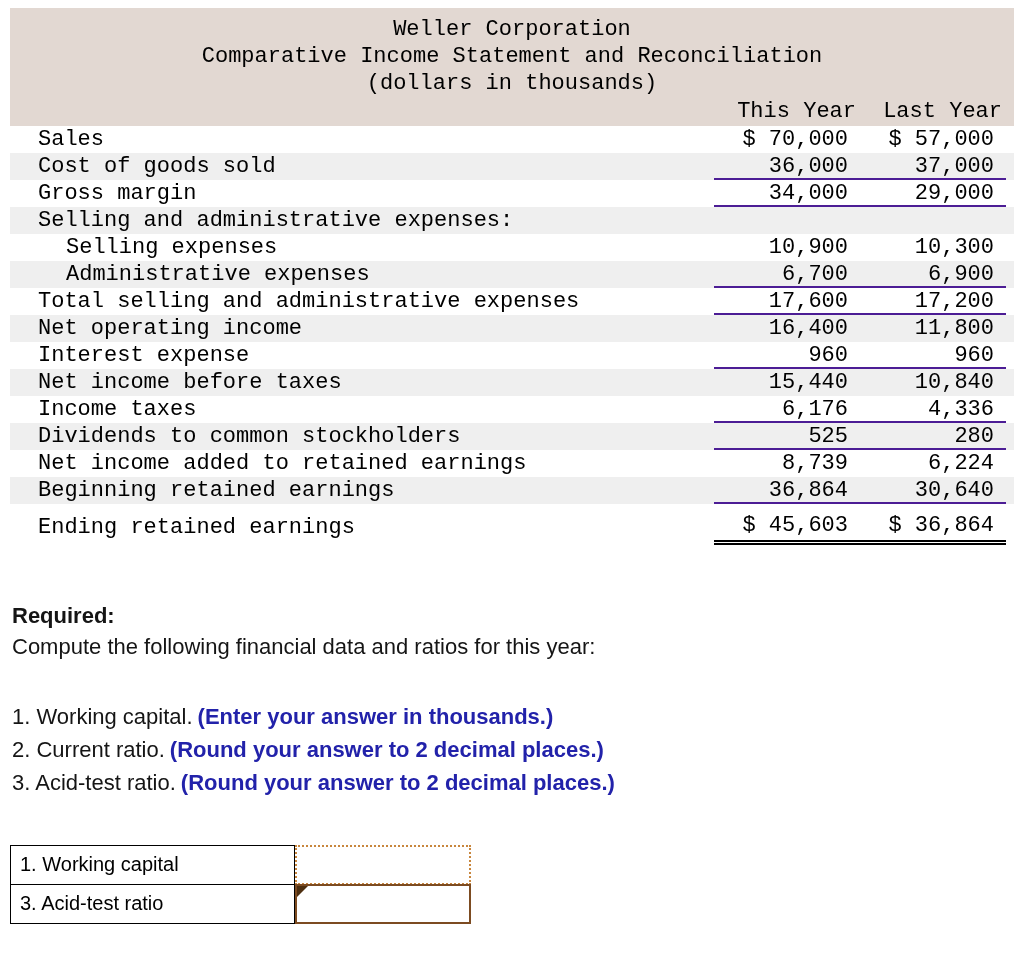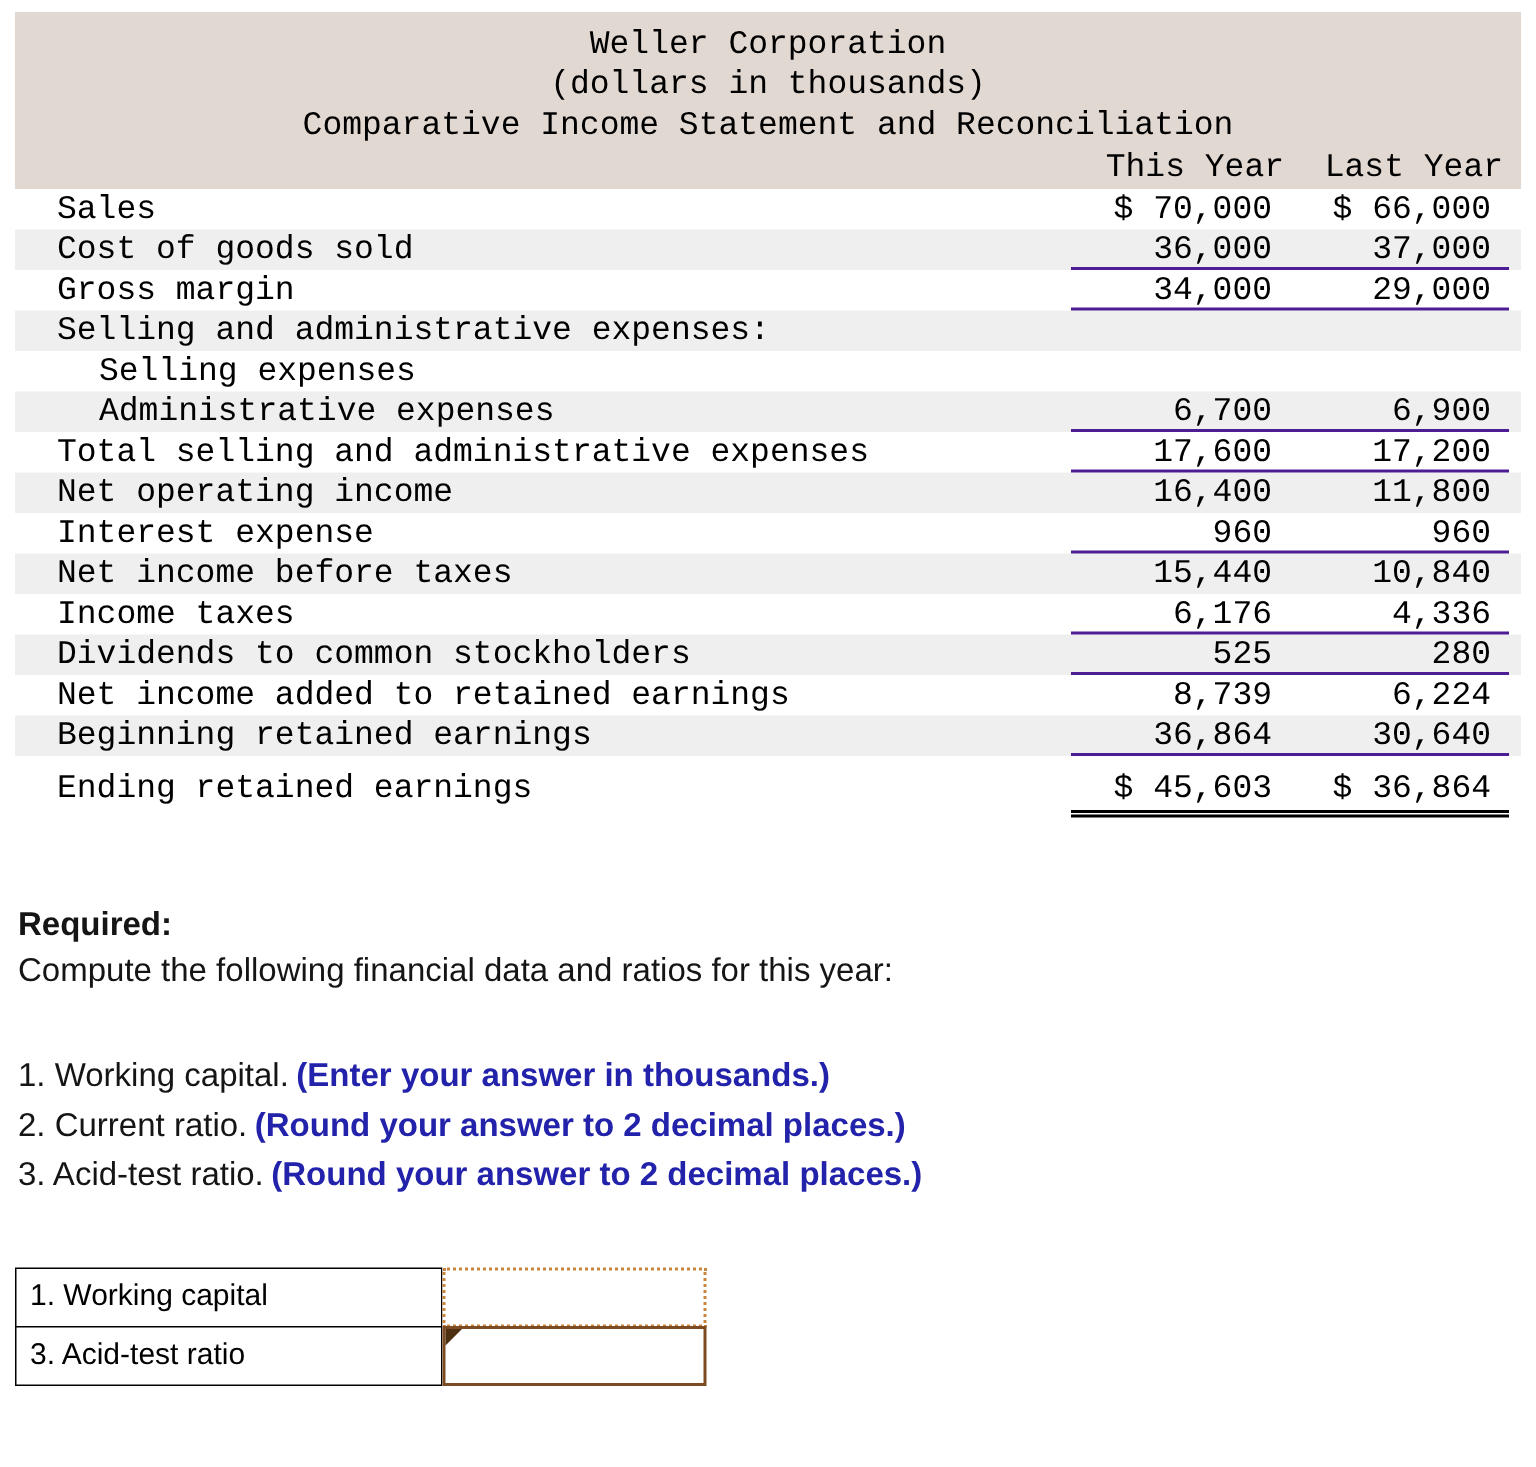--- a/index.html
+++ b/index.html
@@ -4,21 +4,21 @@
 <style>
   * { margin:0; padding:0; box-sizing:border-box; }
   html, body { width:1024px; height:978px; background:#ffffff; }
   body { position:relative; font-family:"Liberation Sans", sans-serif; color:#000; overflow:hidden; }
 
   
   .statement { position:absolute; left:10px; top:8px; width:1004px;
                font-family:"Liberation Mono","DejaVu Sans Mono",monospace; font-size:22px; }
   .stmt-head { background:var(--header-bg,#e2d8d2); padding-top:8px; }
   .title-line { text-align:center; line-height:27px; white-space:pre; }
-  .srow { display:flex; height:27px; line-height:27px; }
+  .srow { display:flex; height:27px; line-height:27px;align-items:center; }
   .head-row { height:29px; line-height:29px; }
   .slabel { flex:1; padding-left:28px; white-space:pre; overflow:hidden; }
   .slabel.ind { padding-left:56px; }
   .vals { display:flex; width:292px; margin-right:8px; height:100%; }
   .val { width:146px; text-align:right; padding-right:12px; white-space:pre; }
   .head-row .val { padding-right:4px; }
   .rows .srow:nth-child(even) { background:var(--row-alt-bg,#efefef); }
   .vals.u  { border-bottom:2px solid #4c1d95; }
   .vals.uu { border-bottom:5px double #000; }
   .srow.ending { background:#fff !important; height:36px; line-height:33px; margin-top:5px; }
@@ -44,37 +44,37 @@
                    border-top:11px solid #4e2f10; border-right:11px solid transparent; }
   .cell-input { width:100%; height:100%; border:0; outline:0; background:transparent;
                 font-family:"Liberation Sans",sans-serif; font-size:20px; padding:0 6px; }
 </style>
 </head>
 <body>
 
 <div class="statement">
   <div class="stmt-head">
     <div class="title-line">Weller Corporation</div>
+    <div class="title-line">Comparative Income Statement and Reconciliation</div>
     <div class="title-line">(dollars in thousands)</div>
-    <div class="title-line">Comparative Income Statement and Reconciliation</div>
     <div class="srow head-row">
       <div class="slabel"></div>
       <div class="vals">
         <div class="val">This Year</div>
         <div class="val">Last Year</div>
       </div>
     </div>
   </div>
 
   <div class="rows">
     <div class="srow">
       <div class="slabel">Sales</div>
       <div class="vals">
         <div class="val">$ 70,000</div>
-        <div class="val">$ 66,000</div>
+        <div class="val">$ 57,000</div>
       </div>
     </div>
     <div class="srow">
       <div class="slabel">Cost of goods sold</div>
       <div class="vals u">
         <div class="val">36,000</div>
         <div class="val">37,000</div>
       </div>
     </div>
     <div class="srow">
@@ -86,20 +86,24 @@
     </div>
     <div class="srow">
       <div class="slabel">Selling and administrative expenses:</div>
       <div class="vals">
         <div class="val"></div>
         <div class="val"></div>
       </div>
     </div>
     <div class="srow">
       <div class="slabel ind">Selling expenses</div>
+      <div class="vals">
+        <div class="val">10,900</div>
+        <div class="val">10,300</div>
+      </div>
     </div>
     <div class="srow">
       <div class="slabel ind">Administrative expenses</div>
       <div class="vals u">
         <div class="val">6,700</div>
         <div class="val">6,900</div>
       </div>
     </div>
     <div class="srow">
       <div class="slabel">Total selling and administrative expenses</div>

